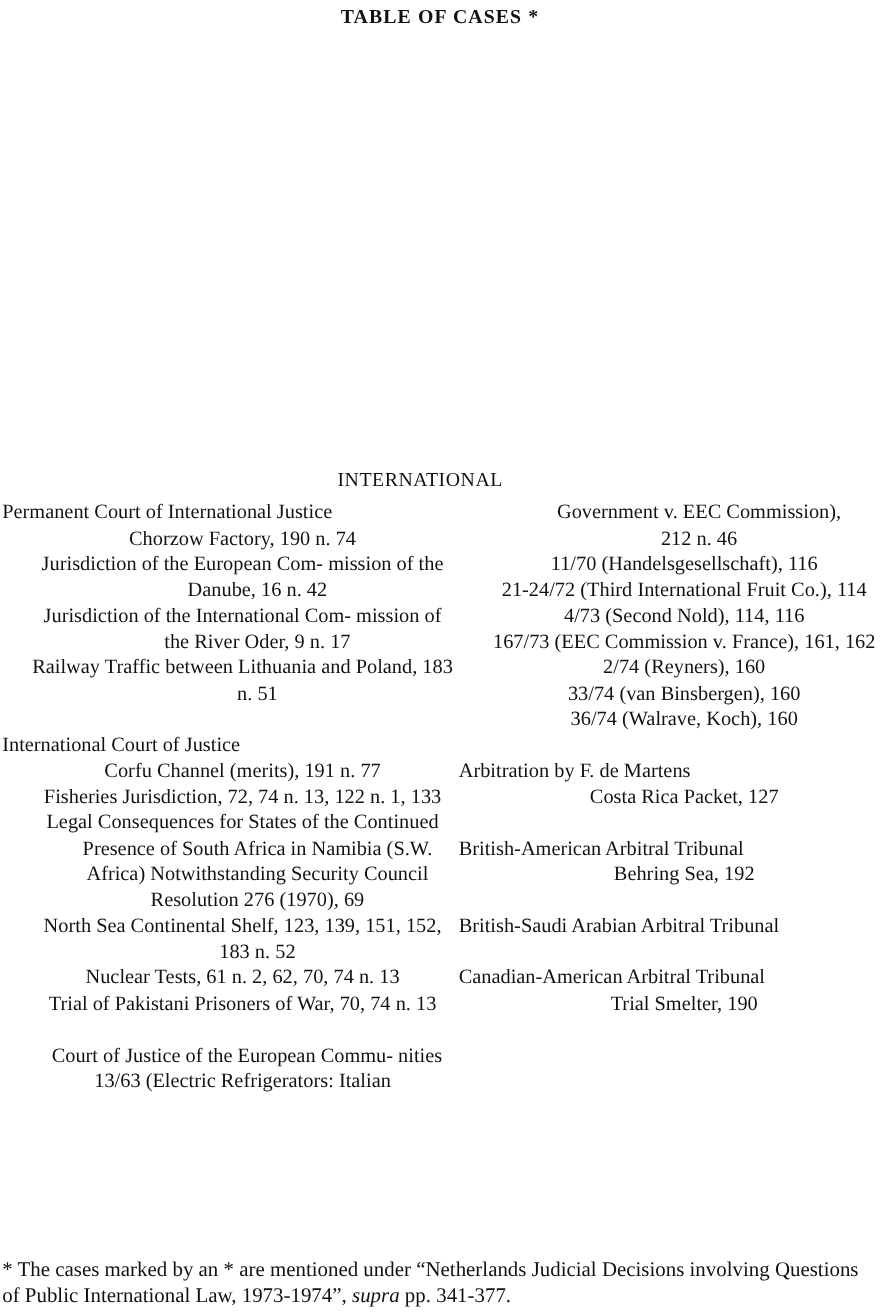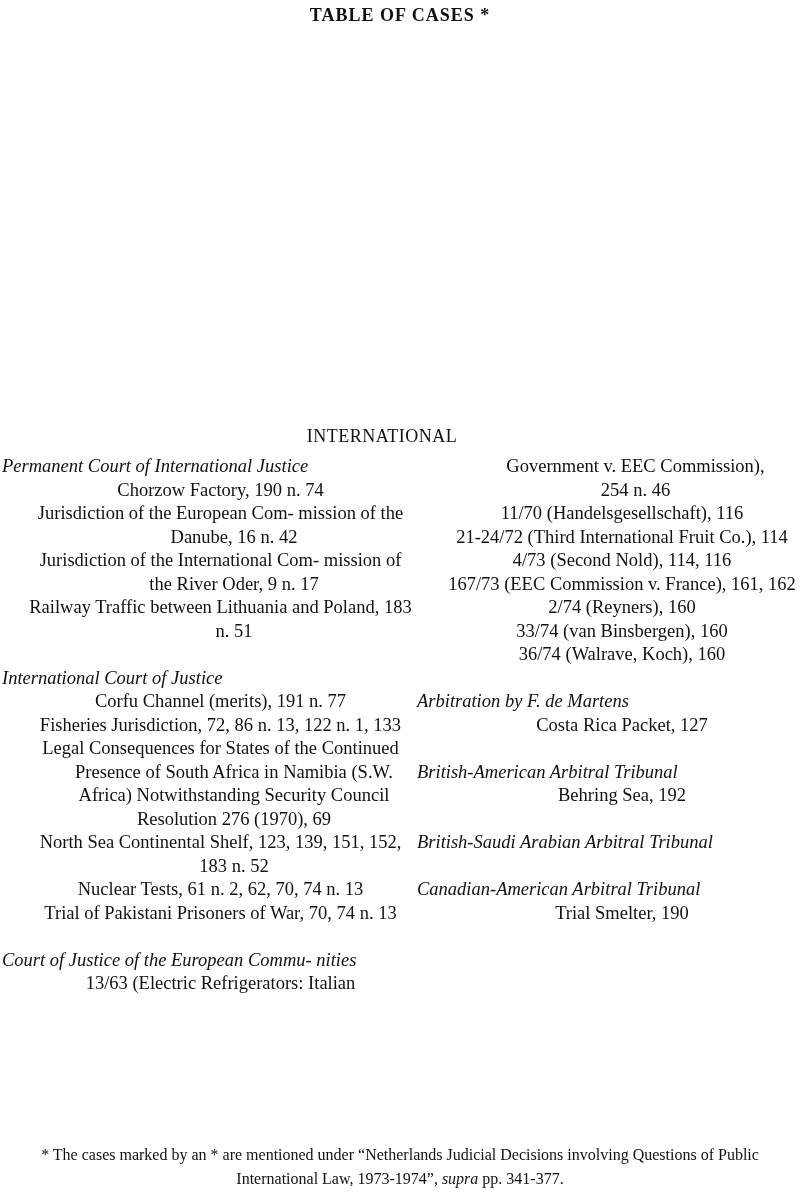--- a/index.html
+++ b/index.html
@@ -13,62 +13,62 @@
     font-weight: bold; font-size: 18px; letter-spacing: 1px; line-height: 30px;
   }
   .section-title {
     position: absolute; top: 408px; left: 0; width: 764px; text-align: center;
     font-size: 18px; letter-spacing: 0.5px; line-height: 24px; margin-top: 16px;
   }
   .col { position: absolute; font-size: 18.5px; line-height: 23.5px; }
   .col.left { left: 2px; top: 455px; width: 410px; }
   .col.right { left: 417px; top: 455px; width: 383px; }
   .group { margin: 0 0 23.5px 0; }
-  .heading { font-style: italic; white-space: nowrap; }
+  .heading { white-space: nowrap; }
   .entry { padding-left: 54px; text-indent: -27px; text-align: center; }
   .entry.cont { padding-left: 54px; text-indent: 0; }
   .footnote {
     position: absolute; left: 2px; top: 1143px; width: 796px;
-    font-size: 16px; line-height: 24px; text-align: center;
+    font-size: 19px; line-height: 24px;
   }
   .footnote em { font-style: italic; }
 </style>
 </head>
 <body>
 
 <div class="title">TABLE OF CASES *</div>
 <div class="section-title">INTERNATIONAL</div>
 
 <div class="col left">
   <div class="group">
     <div class="heading">Permanent Court of International Justice</div>
     <div class="entry">Chorzow Factory, 190 n. 74</div>
     <div class="entry">Jurisdiction of the European Com- mission of the Danube, 16 n. 42</div>
     <div class="entry">Jurisdiction of the International Com- mission of the River Oder, 9 n. 17</div>
     <div class="entry">Railway Traffic between Lithuania and Poland, 183 n. 51</div>
   </div>
   <div class="group">
     <div class="heading">International Court of Justice</div>
     <div class="entry">Corfu Channel (merits), 191 n. 77</div>
-    <div class="entry">Fisheries Jurisdiction, 72, 86 n. 13, 122 n. 1, 133</div>
+    <div class="entry">Fisheries Jurisdiction, 72, 74 n. 13, 122 n. 1, 133</div>
     <div class="entry">Legal Consequences for States of the Continued Presence of South Africa in Namibia (S.W. Africa) Notwithstanding Security Council Resolution 276 (1970), 69</div>
     <div class="entry">North Sea Continental Shelf, 123, 139, 151, 152, 183 n. 52</div>
     <div class="entry">Nuclear Tests, 61 n. 2, 62, 70, 74 n. 13</div>
     <div class="entry">Trial of Pakistani Prisoners of War, 70, 74 n. 13</div>
   </div>
   <div class="group">
-    <div class="heading" style="white-space:normal;width:400px;">Court of Justice of the European Commu- nities</div>
+    <div class="heading" style="white-space:normal;width:400px;text-align:right;">Court of Justice of the European Commu- nities</div>
     <div class="entry">13/63 (Electric Refrigerators: Italian</div>
   </div>
 </div>
 
 <div class="col right">
   <div class="group">
     <div class="entry cont">Government v. EEC Commission),</div>
-    <div class="entry cont">254 n. 46</div>
+    <div class="entry cont">212 n. 46</div>
     <div class="entry">11/70 (Handelsgesellschaft), 116</div>
     <div class="entry">21-24/72 (Third International Fruit Co.), 114</div>
     <div class="entry">4/73 (Second Nold), 114, 116</div>
     <div class="entry">167/73 (EEC Commission v. France), 161, 162</div>
     <div class="entry">2/74 (Reyners), 160</div>
     <div class="entry">33/74 (van Binsbergen), 160</div>
     <div class="entry">36/74 (Walrave, Koch), 160</div>
   </div>
   <div class="group">
     <div class="heading">Arbitration by F. de Martens</div>

